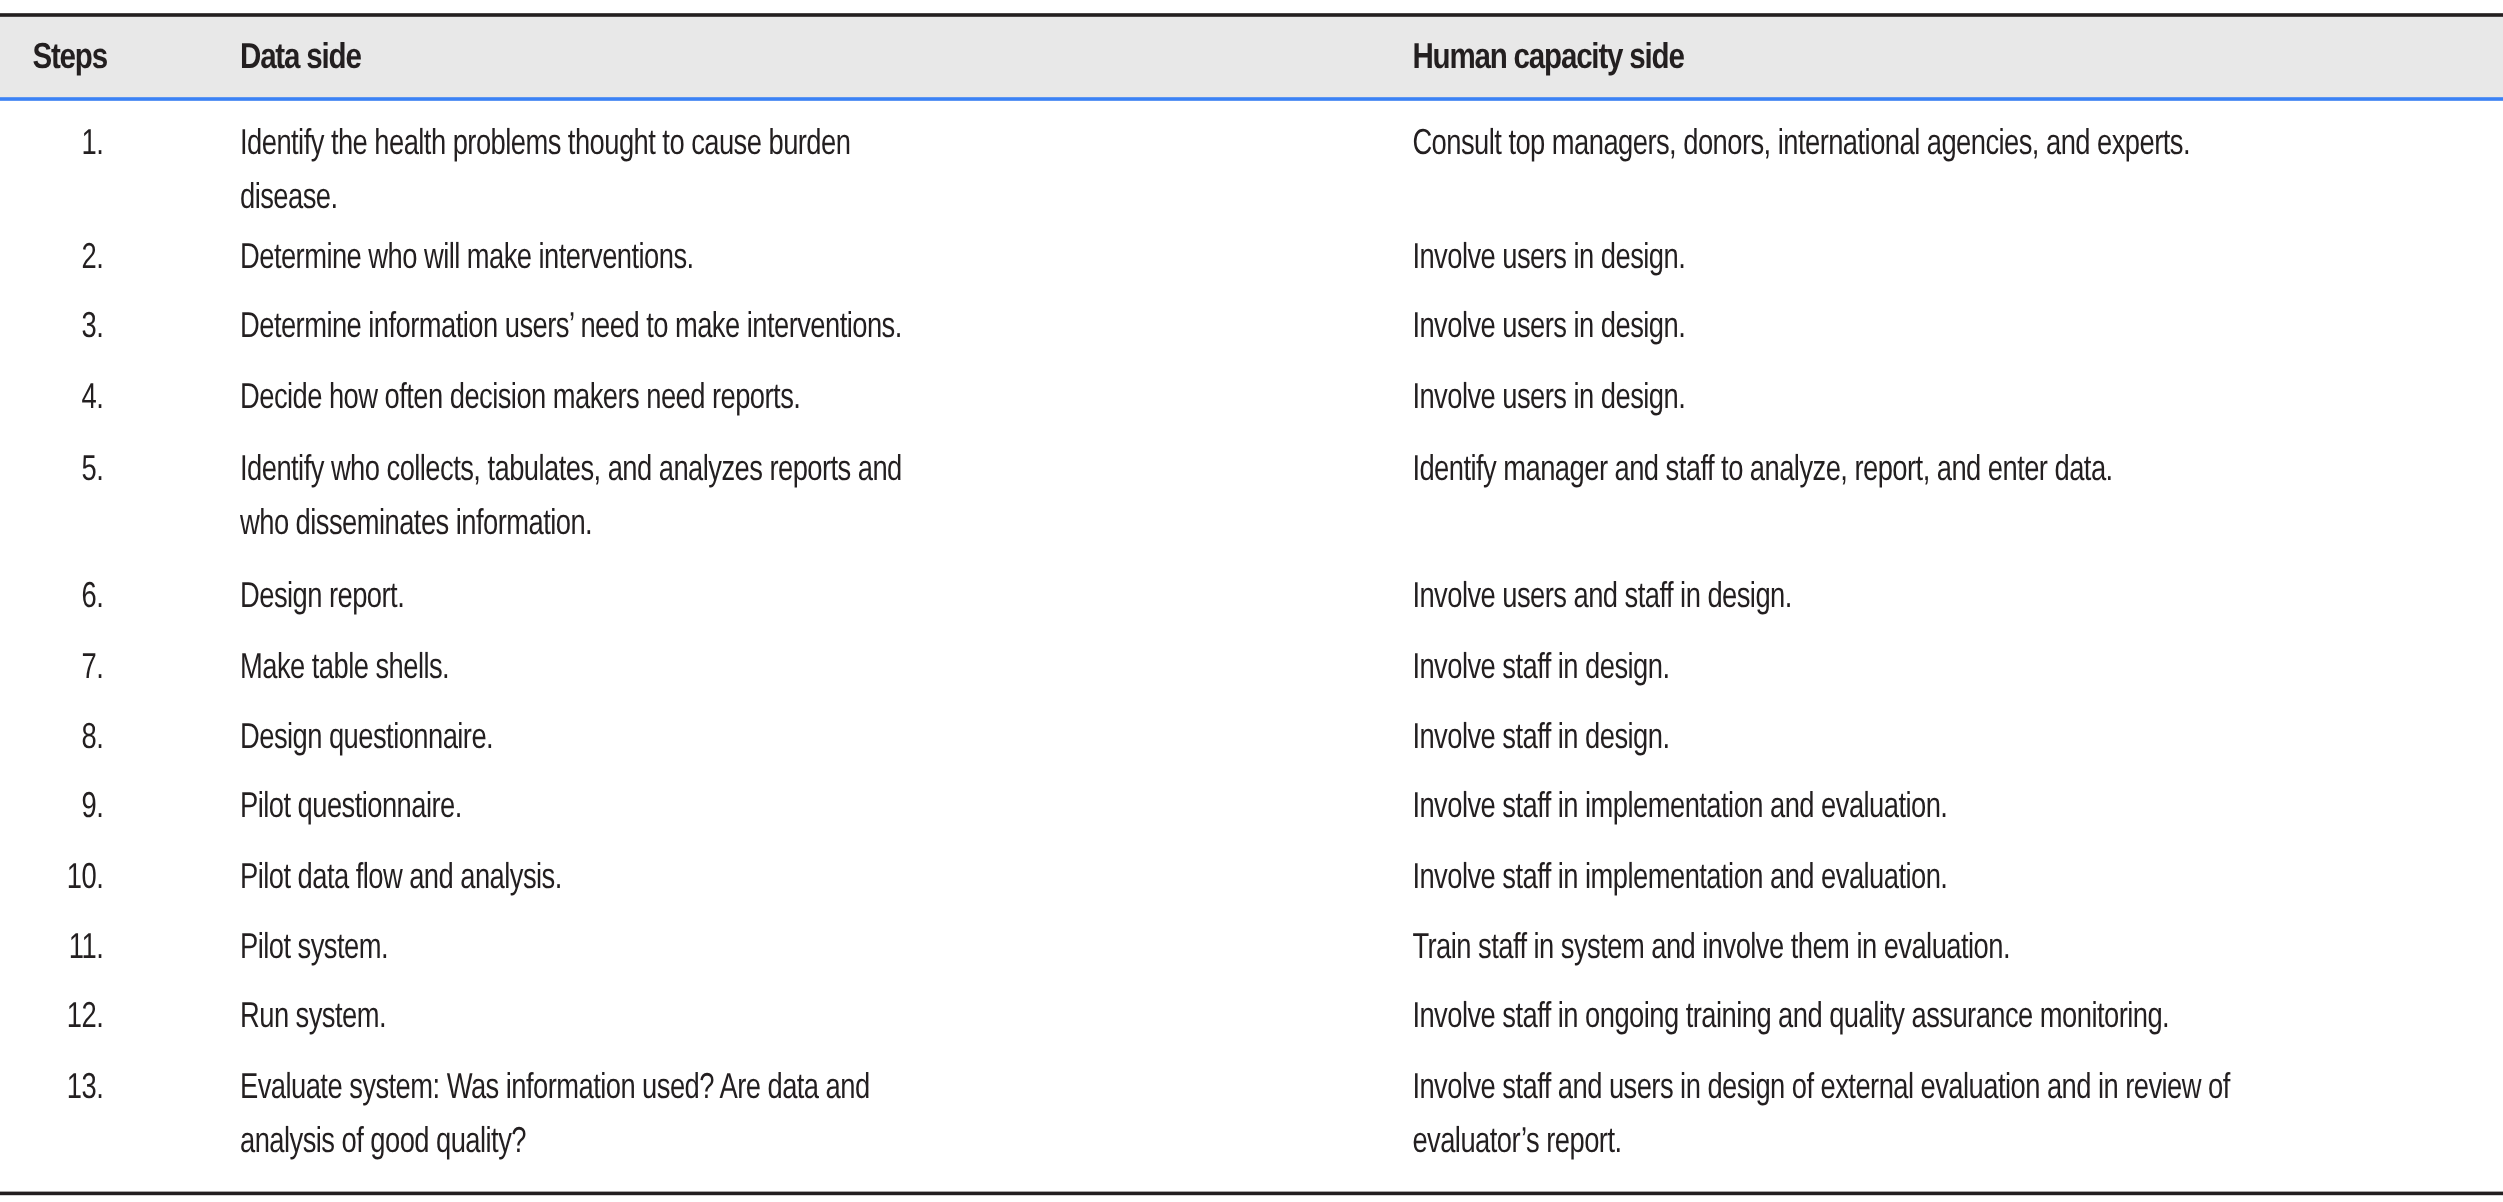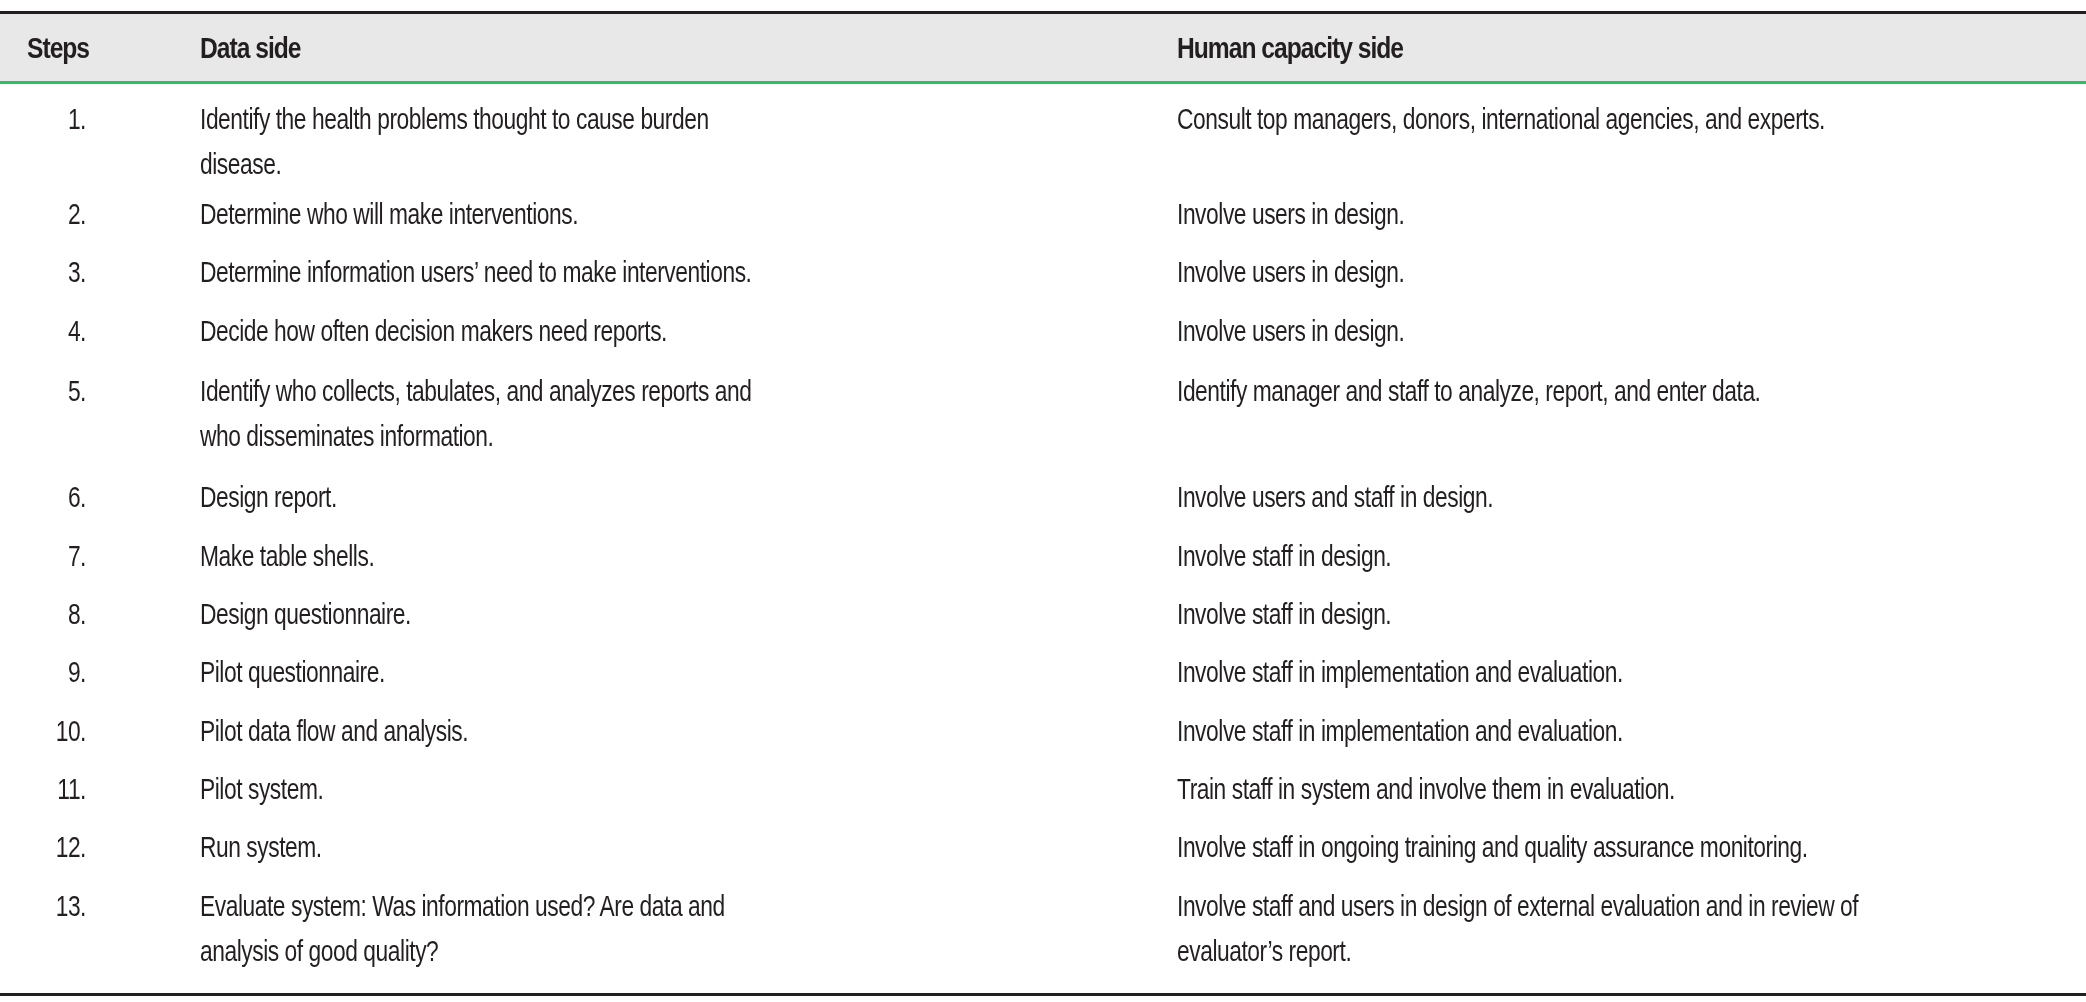--- a/index.html
+++ b/index.html
@@ -19,21 +19,21 @@
       position: absolute;
       left: 0;
       top: 11px;
       width: 2086px;
     }
     .header {
       position: relative;
       height: 67px;
       background: #e8e8e8;
       border-top: 3px solid #231f20;
-      border-bottom: 3px solid #22c55e;
+      border-bottom: 3px solid #3b82f6;
     }
     .th {
       position: absolute;
       top: 0;
       height: 67px;
       line-height: 67px;
       font-weight: bold;
       font-size: 30px;
       letter-spacing: -1.2px;
       transform: scaleX(0.82);

